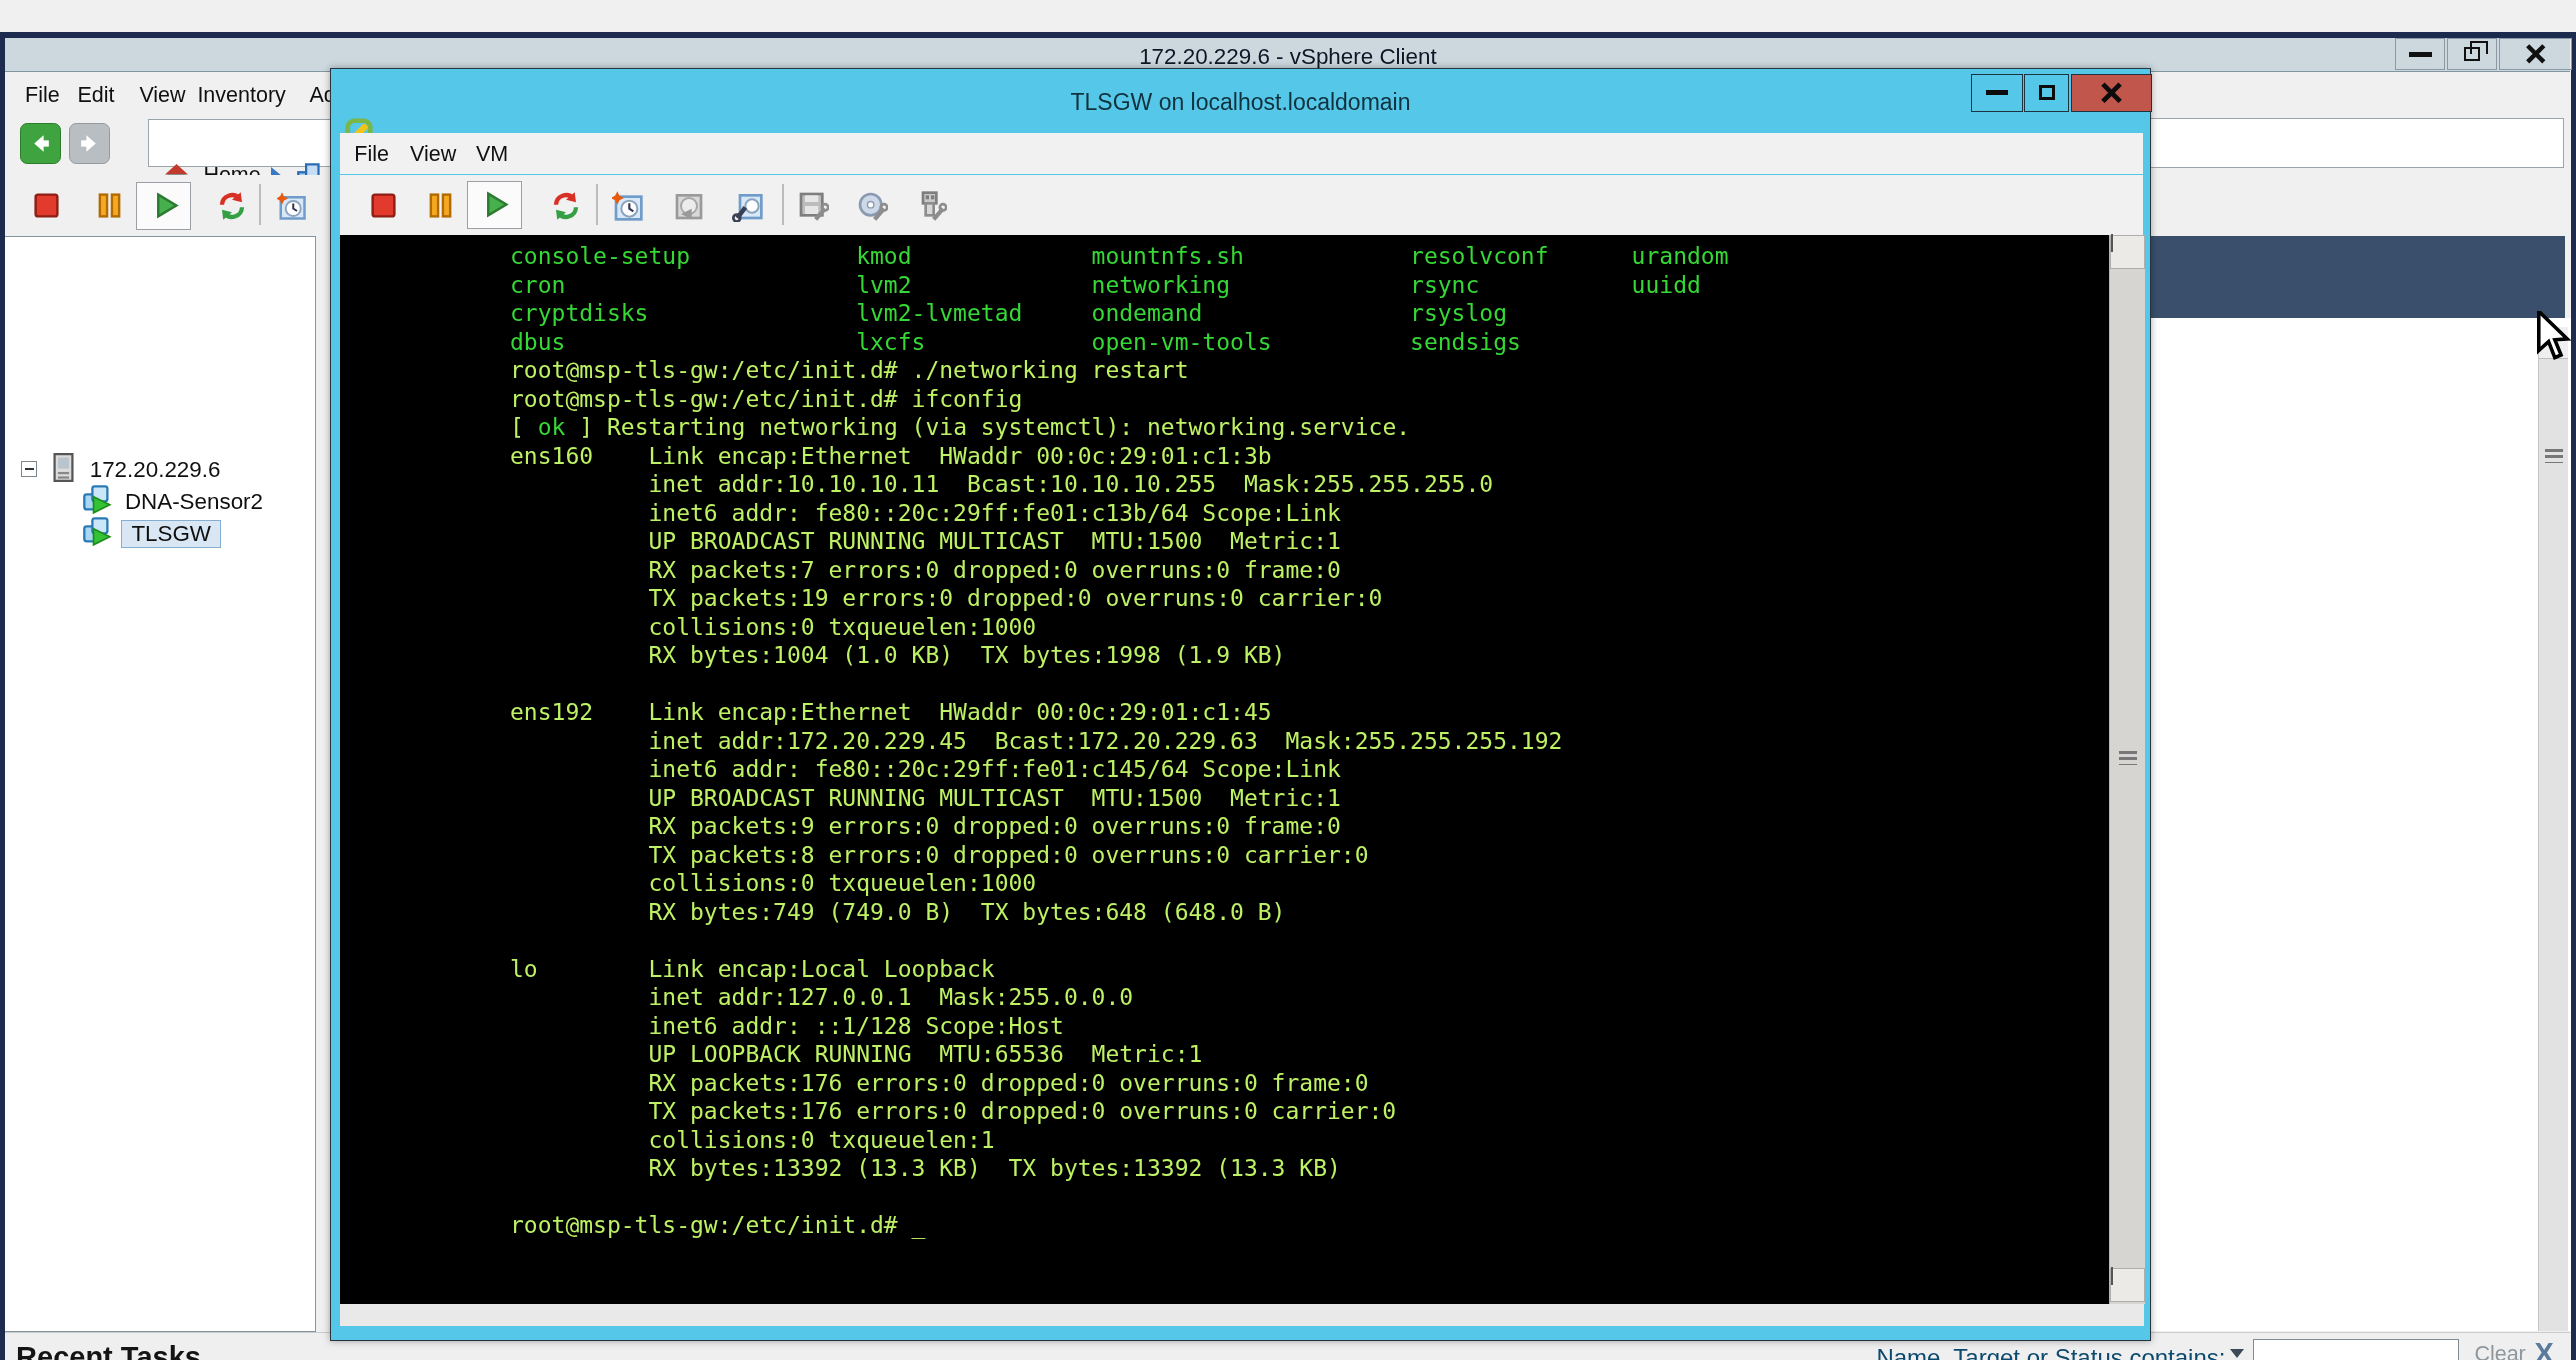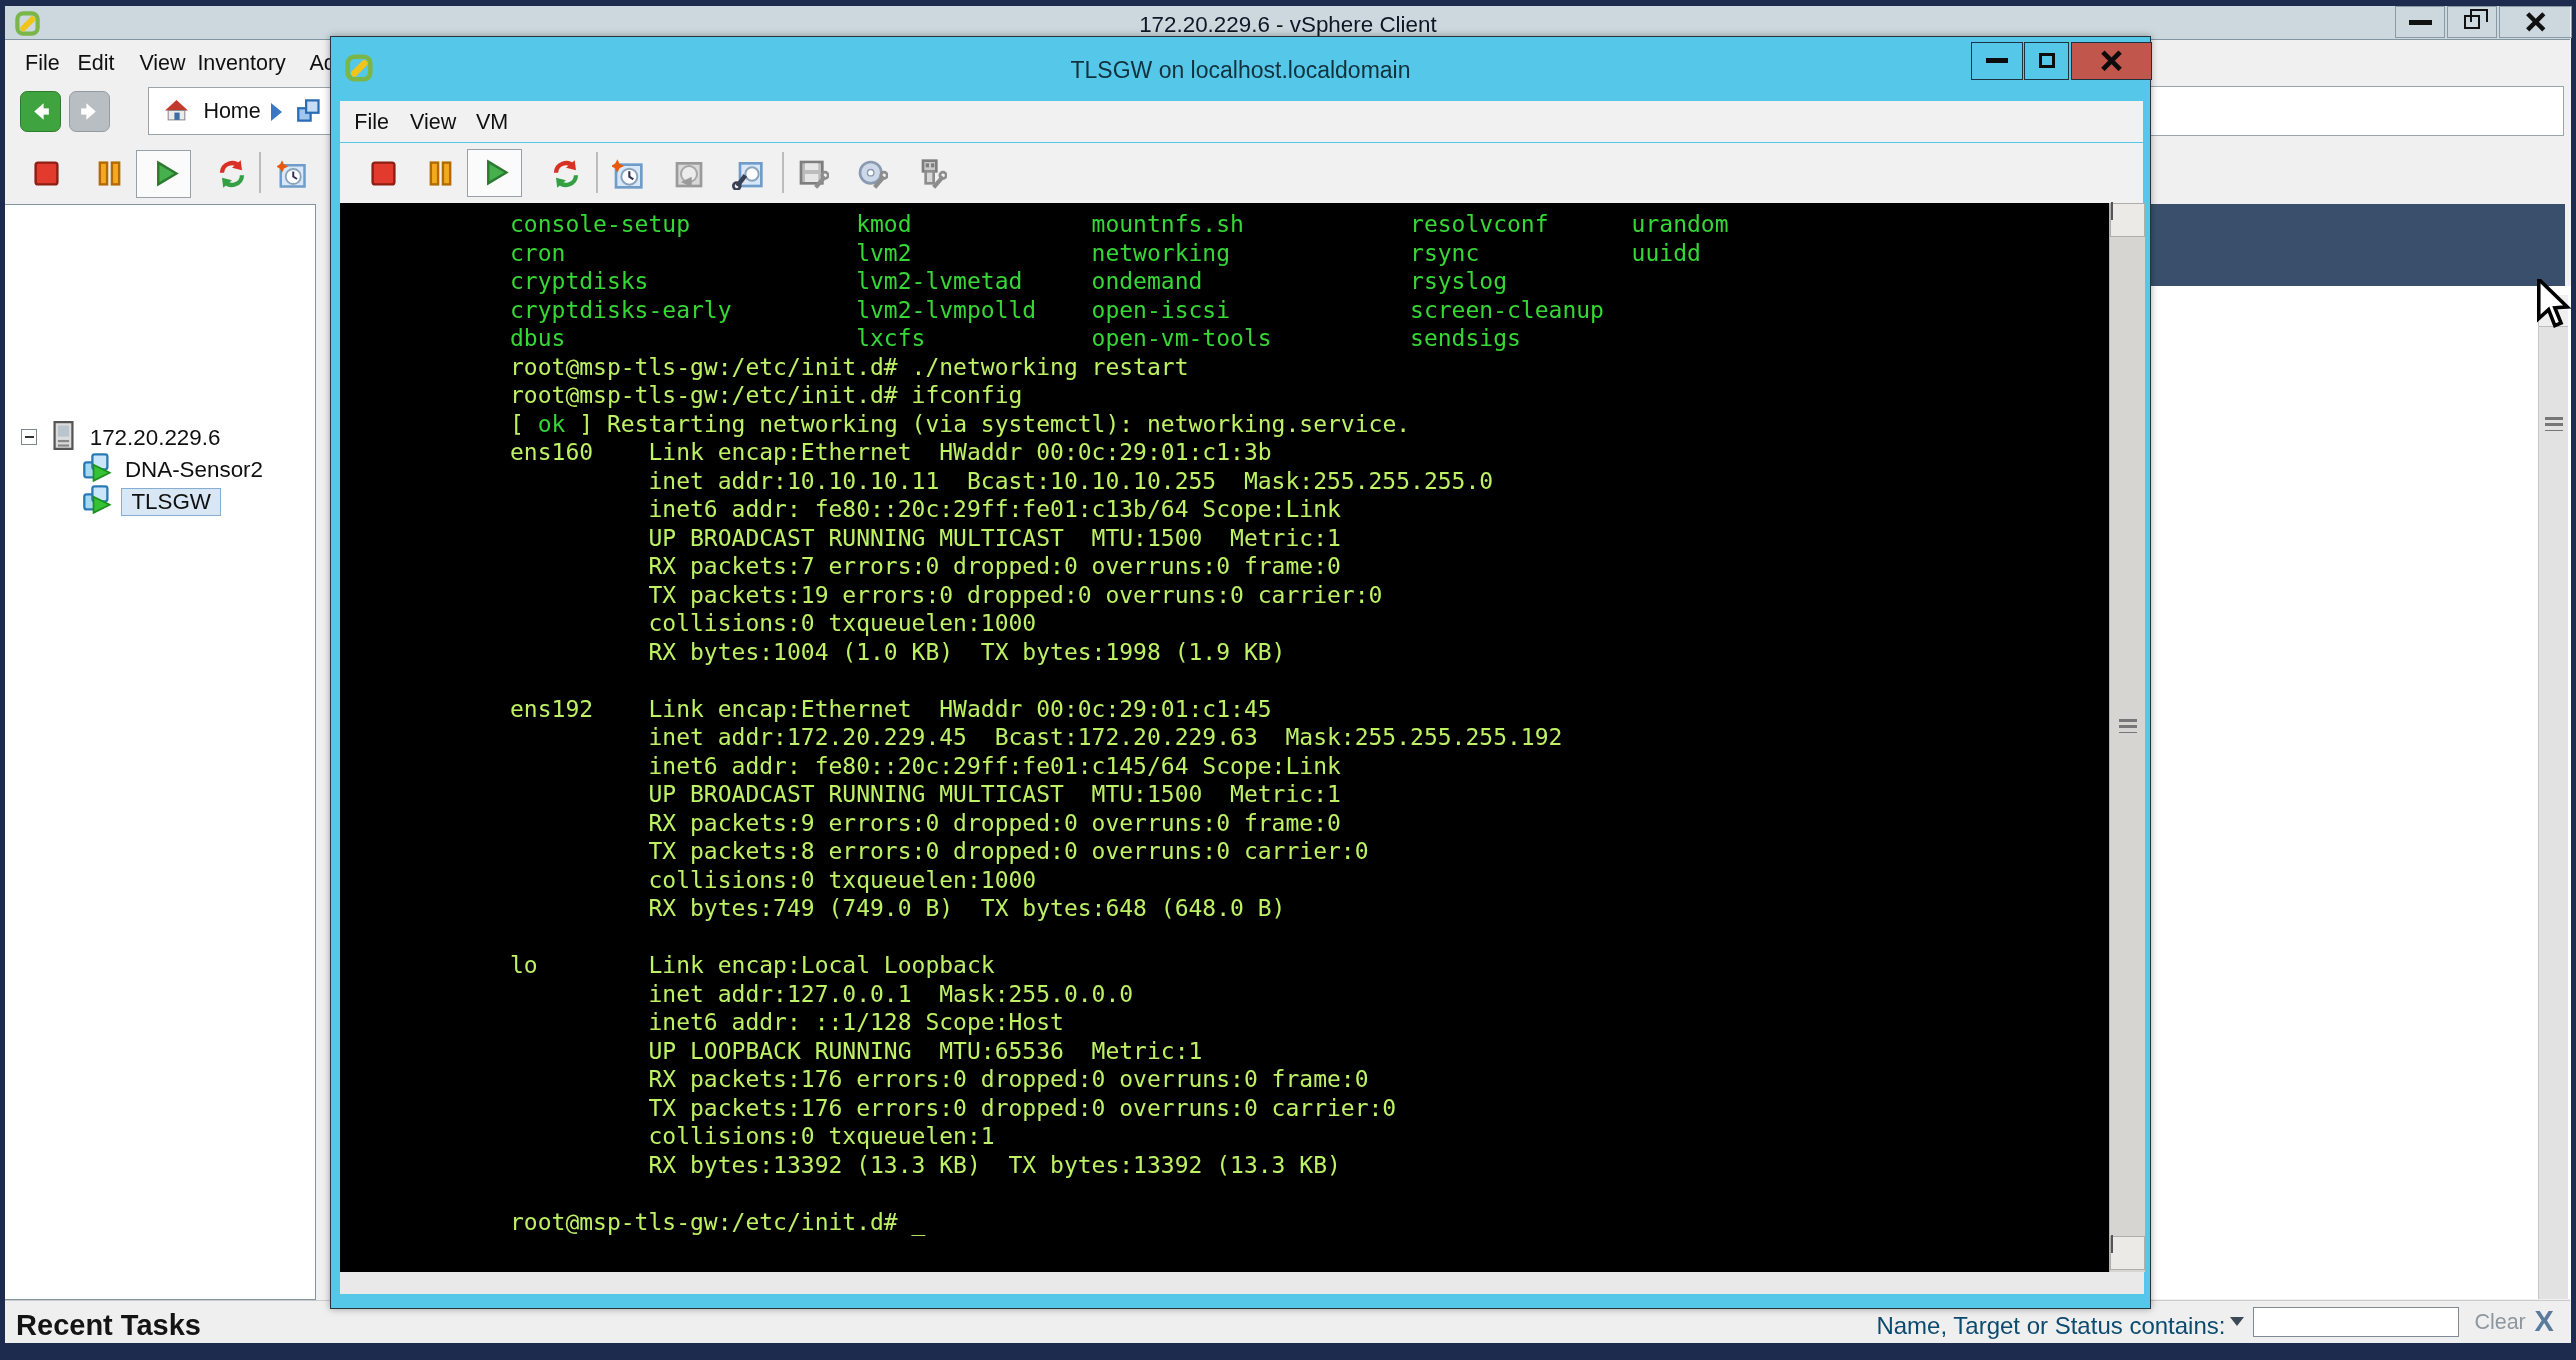--- a/index.html
+++ b/index.html
@@ -1,19 +1,19 @@
 <!DOCTYPE html>
 <html style="font-size:14.3px"><head>
 <meta charset="utf-8">
 <style>
   * { margin:0; padding:0; box-sizing:border-box; }
   html,body { width:2576px; height:1361px; overflow:hidden; }
   body { font-family:"Liberation Sans", sans-serif; background:#f0f0f0; }
   #app { position:relative; width:2576px; height:1361px; background:#f0f0f0; overflow:hidden; }
-  .abs { position:absolute; }
+  .abs { position:absolute;margin-top:32px; }
 
   
   .frame-top   { left:0; top:0; width:2576px; height:6.3px; background:#1c2b4e; }
   .frame-left  { left:0; top:0; width:5.4px;  height:1361px; background:#1c2b4e; }
   .frame-right { left:2571px; top:0; width:5.4px; height:1361px; background:#1c2b4e; }
   .frame-bottom{ left:0; top:1343px; width:2576px; height:18px; background:#1c2b4e; }
 
   
   .titlebar { left:5.4px; top:6.3px; width:2565px; height:34px; background:#ccd8de; border-bottom:1.8px solid #8296a2; }
   .titlebar .title { position:absolute; left:0; right:0; top:5.4px; text-align:center; font-size:22.4px; color:#0d1726; }
@@ -359,21 +359,20 @@
             <circle cx="21" cy="13" r="2.4" fill="none" stroke="#8d8d8d" stroke-width="2"></circle>
           </svg>
       </span>
     </div>
 
     <div class="terminal">
       <div class="termpad">
           <div class="tline"><span class="g">console-setup            kmod             mountnfs.sh            resolvconf      urandom</span></div>
           <div class="tline"><span class="g">cron                     lvm2             networking             rsync           uuidd</span></div>
           <div class="tline"><span class="g">cryptdisks               lvm2-lvmetad     ondemand               rsyslog</span></div>
-          <div class="tline"><span class="g">cryptdisks-early         lvm2-lvmpolld    open-iscsi             screen-cleanup</span></div>
           <div class="tline"><span class="g">dbus                     lxcfs            open-vm-tools          sendsigs</span></div>
           <div class="tline"><span class="w">root@msp-tls-gw:/etc/init.d# ./networking restart</span></div>
           <div class="tline"><span class="w">root@msp-tls-gw:/etc/init.d# ifconfig</span></div>
           <div class="tline"><span class="w">[ </span><span class="g">ok</span><span class="w"> ] Restarting networking (via systemctl): networking.service.</span></div>
           <div class="tline"><span class="w">ens160    Link encap:Ethernet  HWaddr 00:0c:29:01:c1:3b</span></div>
           <div class="tline"><span class="w">          inet addr:10.10.10.11  Bcast:10.10.10.255  Mask:255.255.255.0</span></div>
           <div class="tline"><span class="w">          inet6 addr: fe80::20c:29ff:fe01:c13b/64 Scope:Link</span></div>
           <div class="tline"><span class="w">          UP BROADCAST RUNNING MULTICAST  MTU:1500  Metric:1</span></div>
           <div class="tline"><span class="w">          RX packets:7 errors:0 dropped:0 overruns:0 frame:0</span></div>
           <div class="tline"><span class="w">          TX packets:19 errors:0 dropped:0 overruns:0 carrier:0</span></div>

